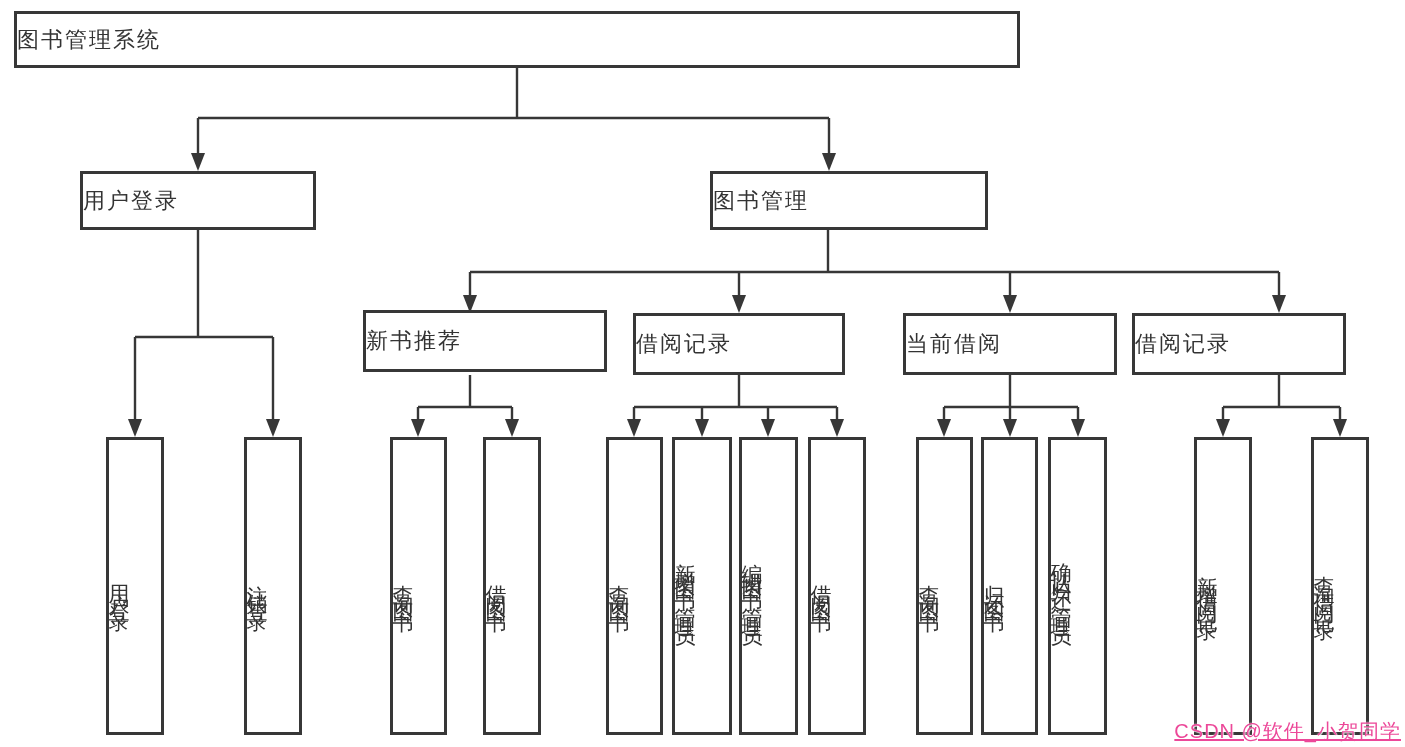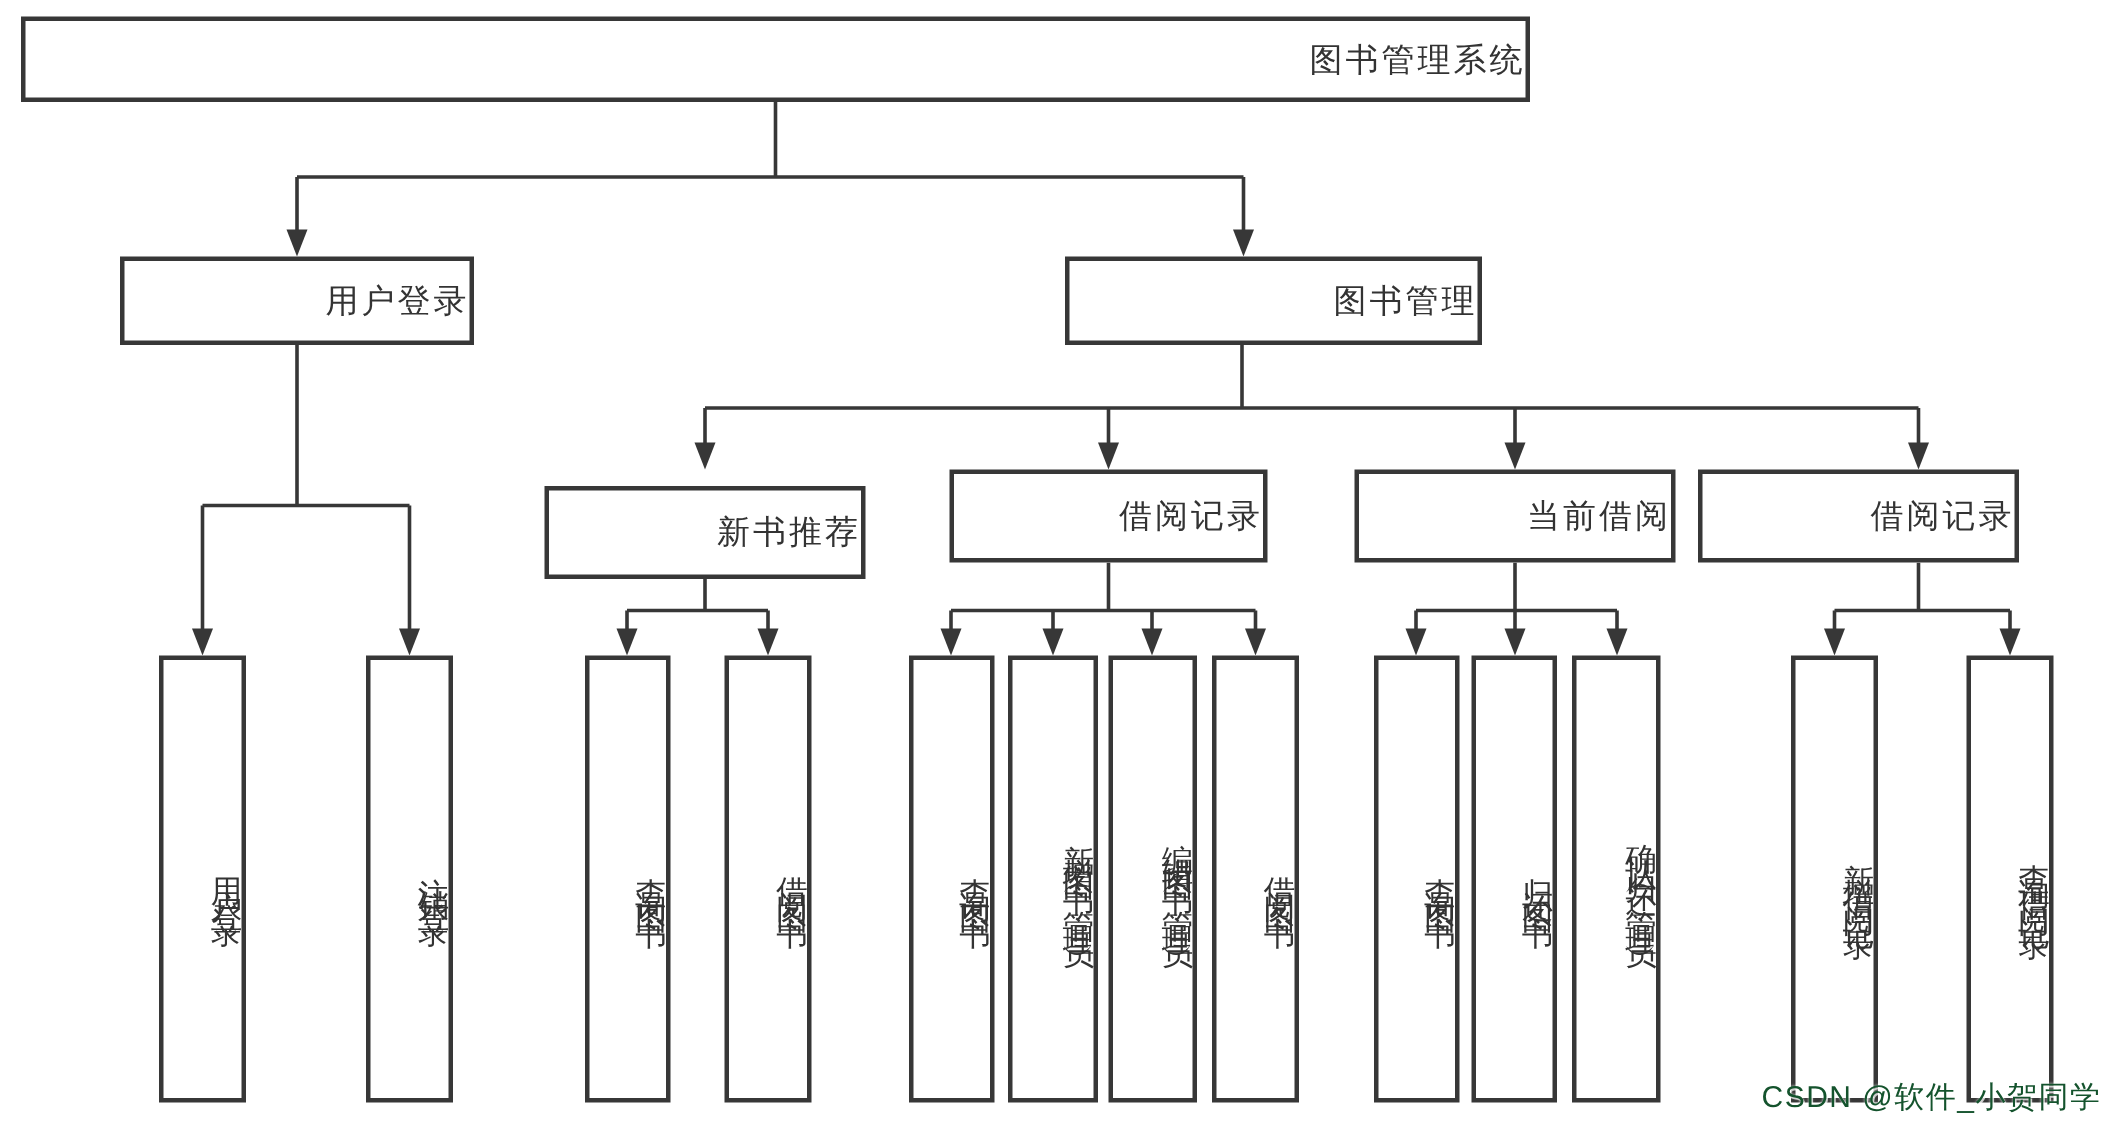--- a/index.html
+++ b/index.html
@@ -4,32 +4,33 @@
 <style>
   html, body { margin:0; padding:0; background:#ffffff; }
   .stage {
     position:relative; width:1405px; height:747px; background:#ffffff;
     font-family:"Liberation Sans","DejaVu Sans",sans-serif; overflow:hidden;
   }
   .connectors { position:absolute; left:0; top:0; width:1405px; height:747px; }
   .node {
     position:absolute; box-sizing:border-box; background:#ffffff;
     border:3px solid #373737; color:#333333;
-    display:flex; align-items:center; justify-content:flex-end; text-align:center;
+    display:flex; align-items:center; justify-content:flex-start; text-align:center;
   }
   .node.h { font-size:22px; letter-spacing:2px; white-space:nowrap; }
   .node.v .vtext {
     writing-mode:vertical-rl; text-orientation:mixed;
     font-size:21px; line-height:1; letter-spacing:9px; color:#333333;
   }
   .watermark {
     position:absolute; right:4px; bottom:2px; z-index:5;
-    font-size:20px; letter-spacing:1px; color:#14532d;
+    font-size:20px; letter-spacing:1px; color:#ec4899;
     text-shadow:0 0 2px rgba(255,255,255,0.9), 1px 1px 0 rgba(255,255,255,0.7);
     white-space:nowrap;
+    text-decoration:underline;
   }
 </style>
 </head>
 <body>
 
 <div class="stage">
 
   <svg class="connectors" viewBox="0 0 1405 747" xmlns="http://www.w3.org/2000/svg" aria-hidden="true">
     <path fill="none" stroke="#373737" stroke-width="2.4" d="
       M517 68 V118 M198 118 H829
@@ -73,21 +74,21 @@
     <span>图书管理系统</span>
   </div>
 
   <div class="node h" style="left:80px; top:171px; width:236px; height:59px;">
     <span>用户登录</span>
   </div>
   <div class="node h" style="left:710px; top:171px; width:278px; height:59px;">
     <span>图书管理</span>
   </div>
 
-  <div class="node h" style="left:363px; top:324px; width:214px; height:62px;">
+  <div class="node h" style="left:363px; top:310px; width:244px; height:62px;">
     <span>新书推荐</span>
   </div>
   <div class="node h" style="left:633px; top:313px; width:212px; height:62px;">
     <span>借阅记录</span>
   </div>
   <div class="node h" style="left:903px; top:313px; width:214px; height:62px;font-family:Liberation Serif, serif;">
     <span>当前借阅</span>
   </div>
   <div class="node h" style="left:1132px; top:313px; width:214px; height:62px;">
     <span>借阅记录</span>

